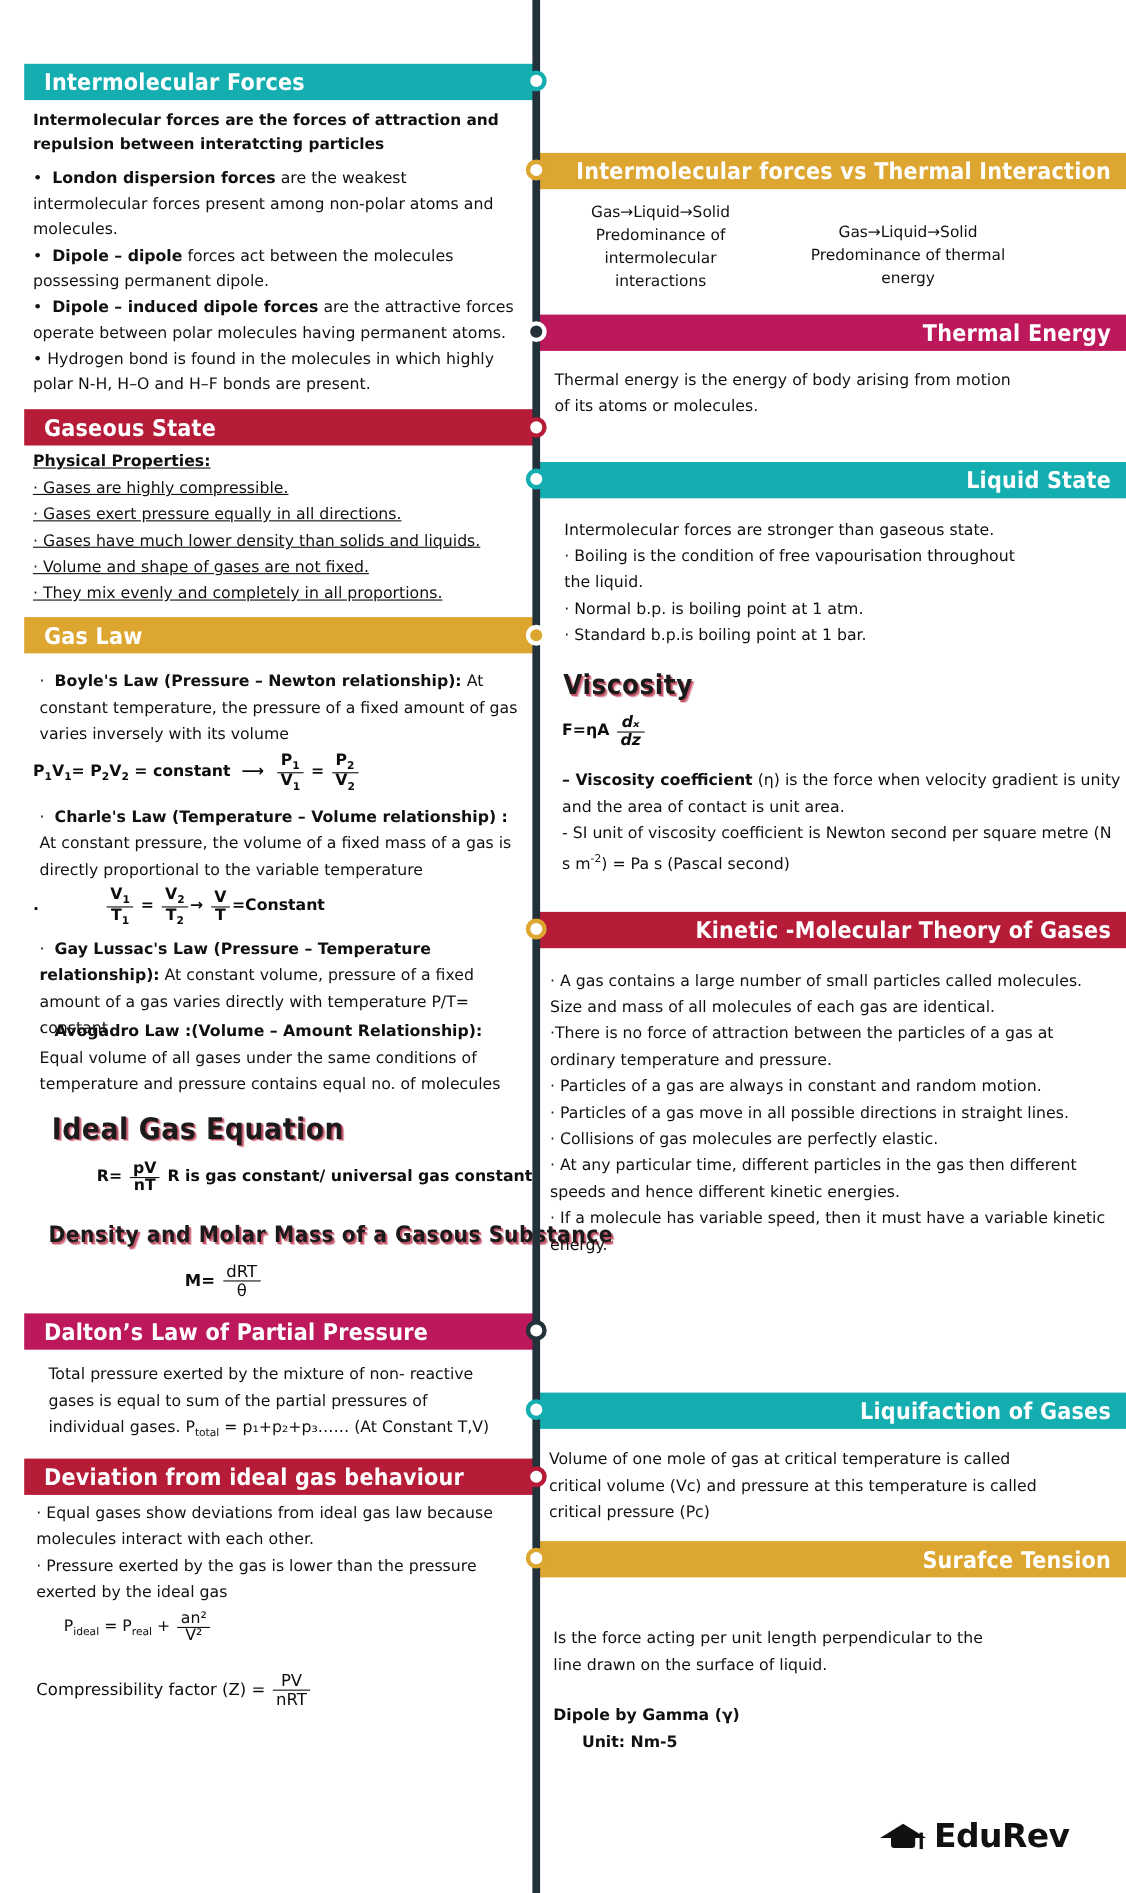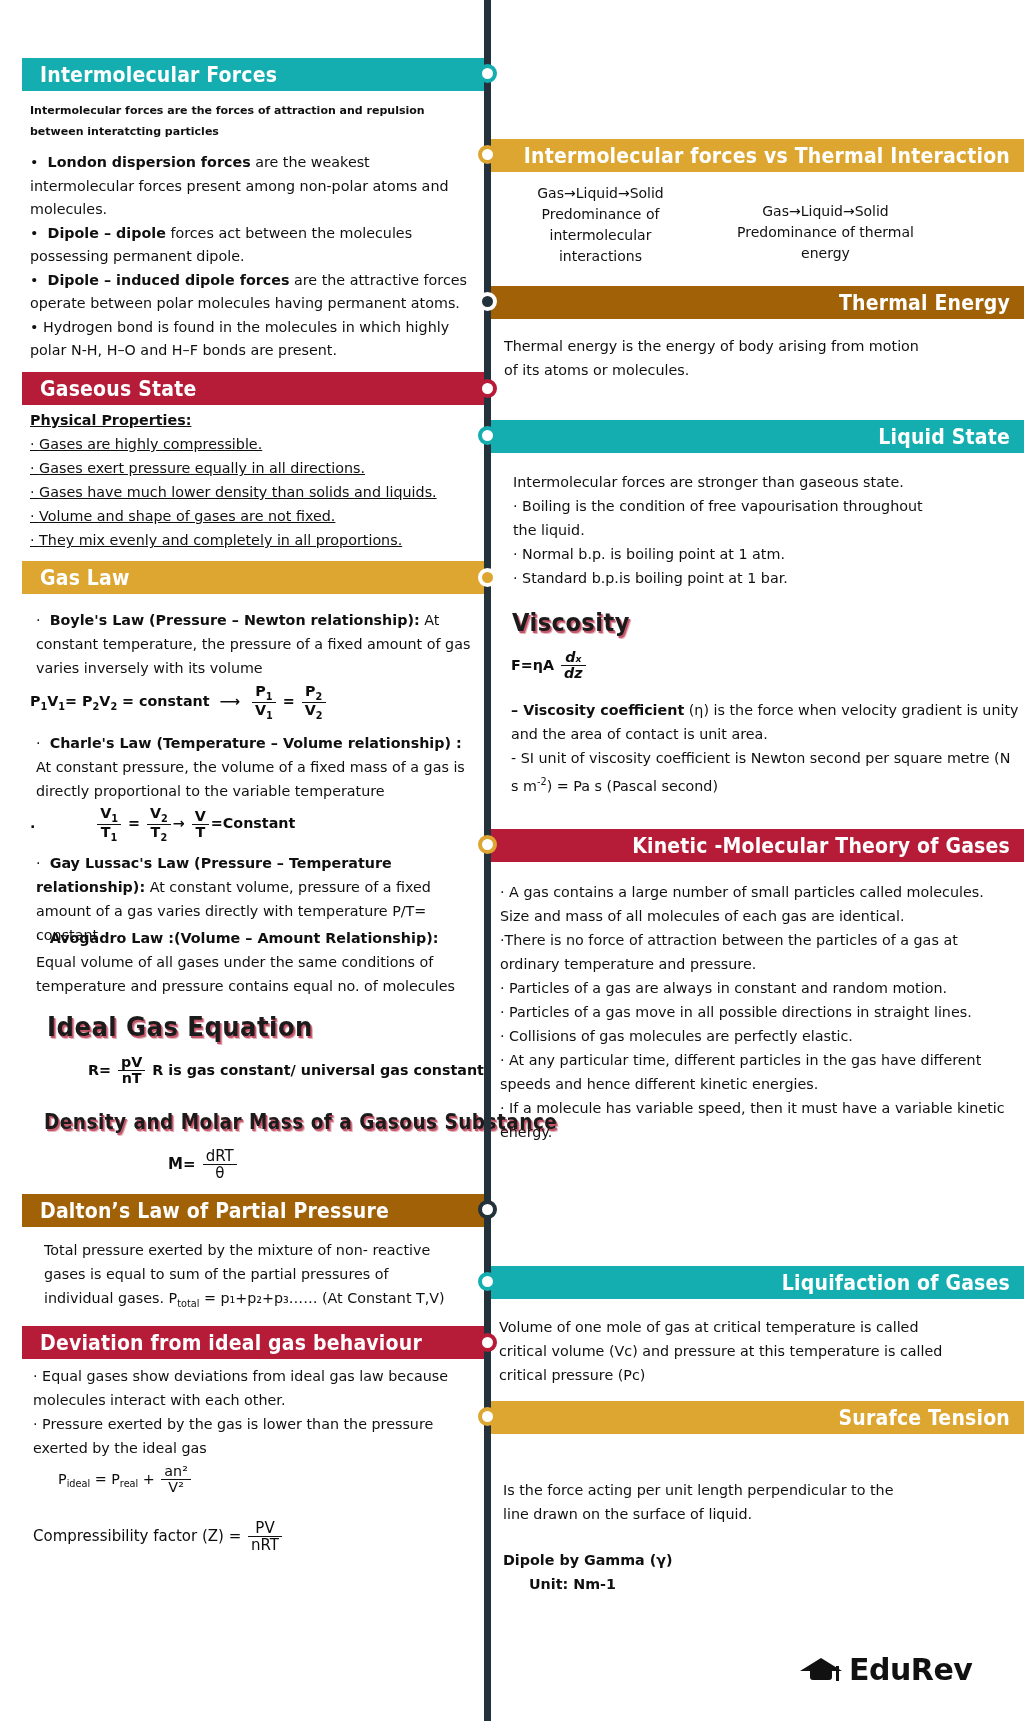--- a/index.html
+++ b/index.html
@@ -55,21 +55,21 @@
     font-size: 21px;
     letter-spacing: 0.2px;
     z-index: 4;
   }
   .bar.left  { left: 22px; width: 465px; padding-left: 18px; justify-content: flex-start; }
   .bar.right { left: 490px; width: 534px; padding-right: 14px; justify-content: flex-end; }
 
   .bg-teal { background: #14aeb0; }
   .bg-red  { background: #b61b38; }
   .bg-gold { background: #dda630; }
-  .bg-dark { background: #a16207; }
+  .bg-dark { background: #be185d; }
 
   
   .body {
     position: absolute;
     font-family: "DejaVu Sans", sans-serif;
     font-size: 14.3px;
     line-height: 24px;
     color: #101010;
   }
   .body.left  { left: 30px; width: 450px; }
@@ -176,21 +176,21 @@
   <div class="node hollow-gold" style="top:835px"></div>
   <div class="node hollow-dark" style="top:1200px"></div>
   <div class="node hollow-teal" style="top:1272px"></div>
   <div class="node hollow-red" style="top:1333px"></div>
   <div class="node hollow-gold" style="top:1407px"></div>
 
   <div class="bar left bg-teal" style="top:58px">
     <span>Intermolecular Forces</span>
   </div>
   <div class="body left" style="top:100px; width:442px;">
-    <p style="font-weight:bold; font-size:11px; line-height:21px;">Intermolecular forces are the forces of attraction and repulsion between interatcting particles</p>
+    <p style="font-weight:bold; font-size:14px; line-height:21px;">Intermolecular forces are the forces of attraction and repulsion between interatcting particles</p>
     <p class="tight" style="margin-top:9px;">•&nbsp; <b>London dispersion forces</b><span> are the weakest intermolecular forces present among non-polar atoms and molecules.</span></p>
     <p class="tight">•&nbsp; <b>Dipole – dipole</b><span> forces act between the molecules possessing permanent dipole.</span></p>
     <p class="tight">•&nbsp; <b>Dipole – induced dipole forces</b><span> are the attractive forces operate between polar molecules having permanent atoms.</span></p>
     <p class="tight">• <span>Hydrogen bond is found in the molecules in which highly polar N-H, H–O and H–F bonds are present.</span></p>
   </div>
 
   <div class="bar left bg-red" style="top:372px">
     <span>Gaseous State</span>
   </div>
   <div class="body left" style="top:408px;text-decoration:underline;">
@@ -315,41 +315,41 @@
 
   <div class="bar right bg-red" style="top:829px">
     <span>Kinetic -Molecular Theory of Gases</span>
   </div>
   <div class="body right" style="top:880px; left:500px; width:505px;">
     <p>· A gas contains a large number of small particles called molecules. Size and mass of all molecules of each gas are identical.</p>
     <p>·There is no force of attraction between the particles of a gas at ordinary temperature and pressure.</p>
     <p>· Particles of a gas are always in constant and random motion.</p>
     <p>· Particles of a gas move in all possible directions in straight lines.</p>
     <p>· Collisions of gas molecules are perfectly elastic.</p>
-    <p>· At any particular time, different particles in the gas have different speeds and hence different kinetic energies.</p>
+    <p>· At any particular time, different particles in the gas then different speeds and hence different kinetic energies.</p>
     <p>· If a molecule has variable speed, then it must have a variable kinetic energy.</p>
   </div>
 
   <div class="bar right bg-teal" style="top:1266px">
     <span>Liquifaction of Gases</span>
   </div>
   <div class="body right" style="top:1315px; left:499px; width:510px;">
     <p>Volume of one mole of gas at critical temperature is called</p>
     <p>critical volume (Vc) and pressure at this temperature is called</p>
     <p>critical pressure (Pc)</p>
   </div>
 
   <div class="bar right bg-gold" style="top:1401px">
     <span>Surafce Tension</span>
   </div>
   <div class="body right" style="top:1437px; left:503px; width:500px;margin-top:41px;">
     <p>Is the force acting per unit length perpendicular to the</p>
     <p>line drawn on the surface of liquid.</p>
     <p style="font-weight:bold; margin-top:22px;">Dipole by Gamma (γ)</p>
-    <p style="font-weight:bold; padding-left:26px;">Unit: Nm-1</p>
+    <p style="font-weight:bold; padding-left:26px;">Unit: Nm-5</p>
   </div>
 
   <div id="logo">
     <span class="cap">
       <span class="capboard"></span>
       <span class="capbase"></span>
       <span class="captassel"></span>
     </span>
     <span class="word">EduRev</span>
   </div>

